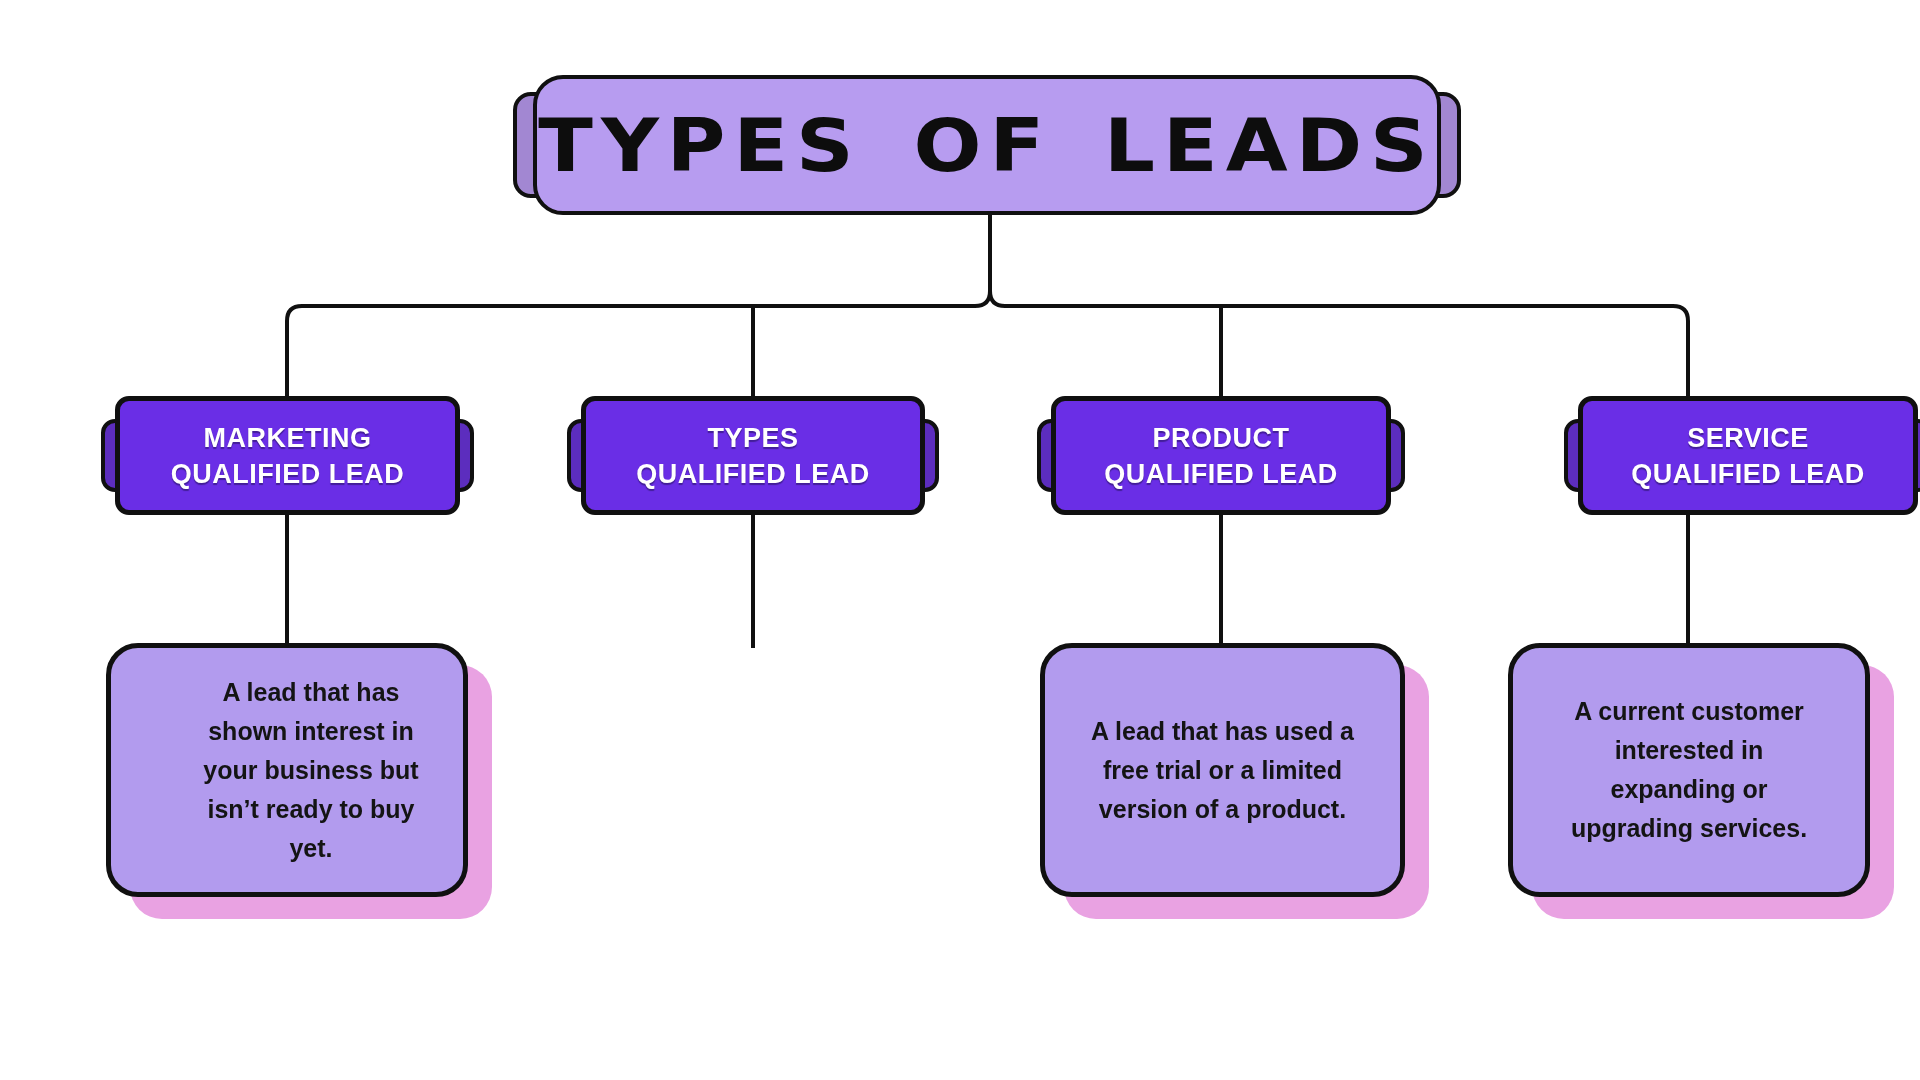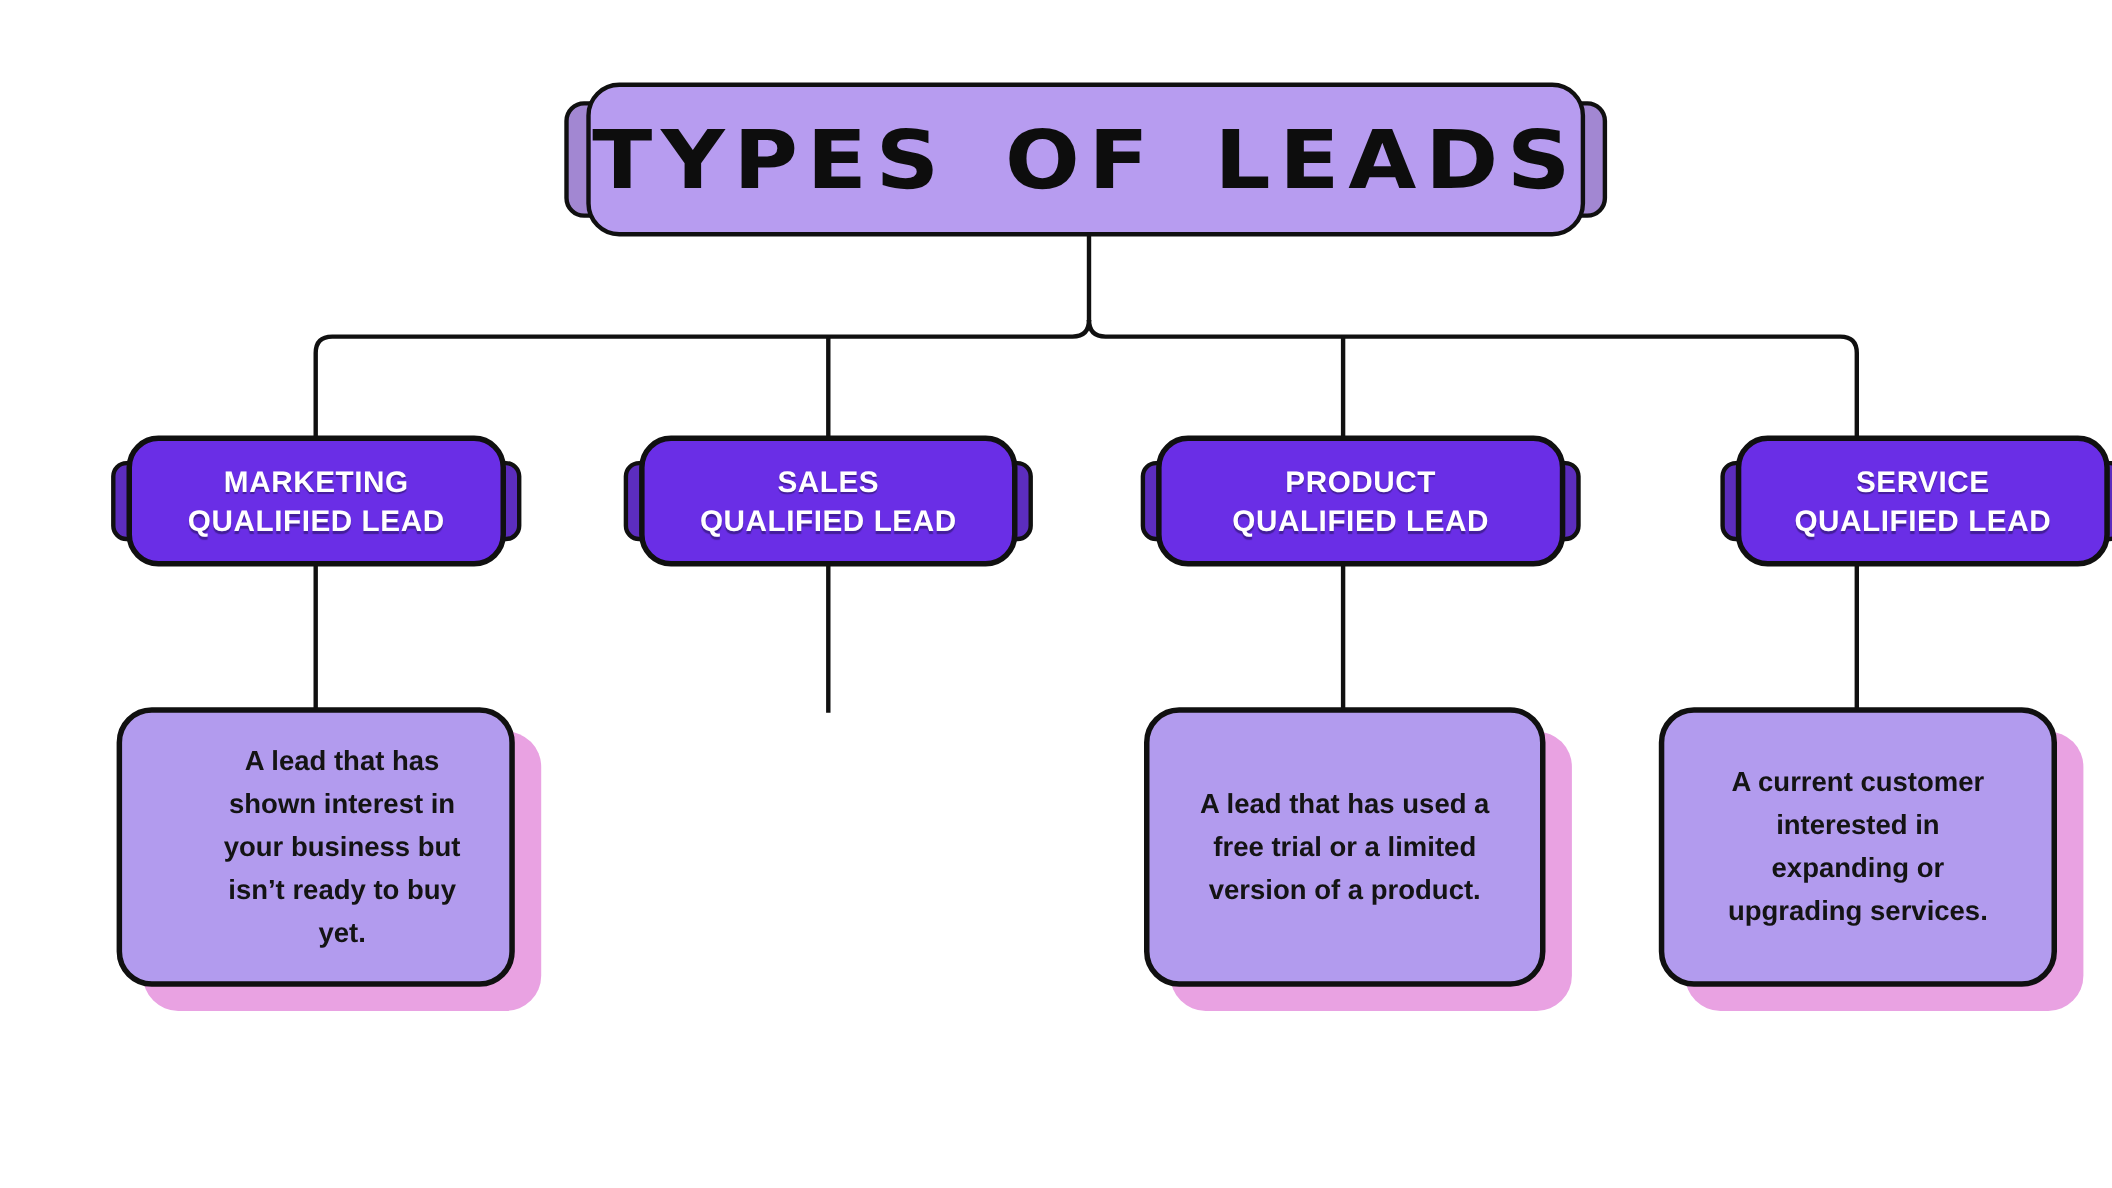--- a/index.html
+++ b/index.html
@@ -38,21 +38,21 @@
   .node-ear{
     position:absolute;top:23px;bottom:23px;width:34px;
     background:var(--header-ear,#5c2dbe);
     border:4px solid var(--outline,#101010);border-radius:14px;box-sizing:border-box;
   }
   .node-ear.left{left:-14px;}
   .node-ear.right{right:-14px;}
   .node-plate{
     position:absolute;inset:0;box-sizing:border-box;
     background:var(--header-fill,#6a2ee6);
-    border:5px solid var(--outline,#101010);border-radius:29px;
+    border:5px solid var(--outline,#101010);border-radius:14px;
     display:flex;flex-direction:column;align-items:center;justify-content:center;
   }
   .node-plate span{
     display:block;color:var(--header-text,#fff);
     font-size:27px;line-height:36px;font-weight:700;letter-spacing:0.5px;
     text-shadow:0 2px 1px rgba(20,10,60,0.45);white-space:nowrap;
   }
 
   
   .card{
@@ -98,26 +98,26 @@
     <div class="node-plate">
       <span>MARKETING</span>
       <span>QUALIFIED LEAD</span>
     </div>
   </div>
 
   <div class="node-header" style="left:553px;width:344px;">
     <div class="node-ear left"></div>
     <div class="node-ear right"></div>
     <div class="node-plate">
-      <span>SALES</span>
+      <span>TYPES</span>
       <span>QUALIFIED LEAD</span>
     </div>
   </div>
 
-  <div class="node-header" style="left:1023px;width:340px;padding-left:32px;">
+  <div class="node-header" style="left:1023px;width:340px;">
     <div class="node-ear left"></div>
     <div class="node-ear right"></div>
     <div class="node-plate">
       <span>PRODUCT</span>
       <span>QUALIFIED LEAD</span>
     </div>
   </div>
 
   <div class="node-header" style="left:1550px;width:340px;">
     <div class="node-ear left"></div>

